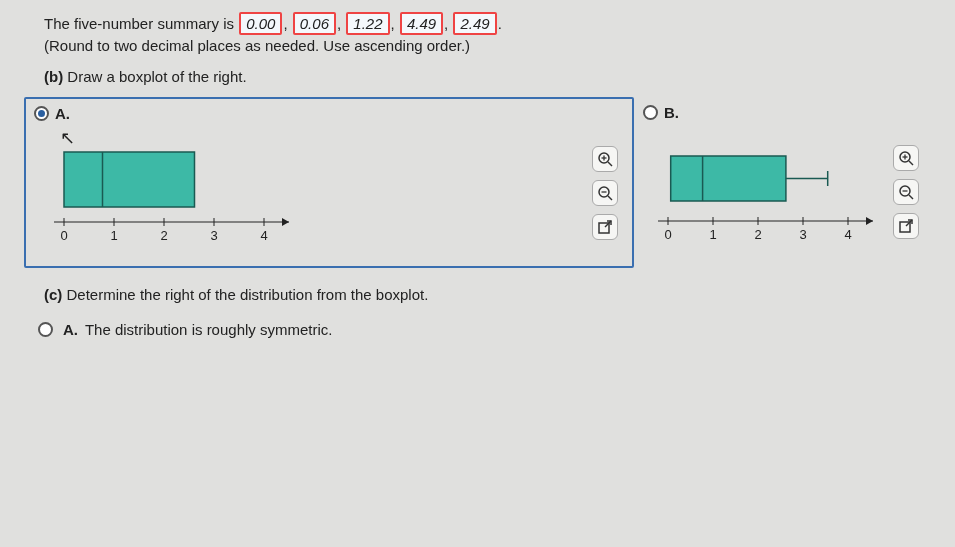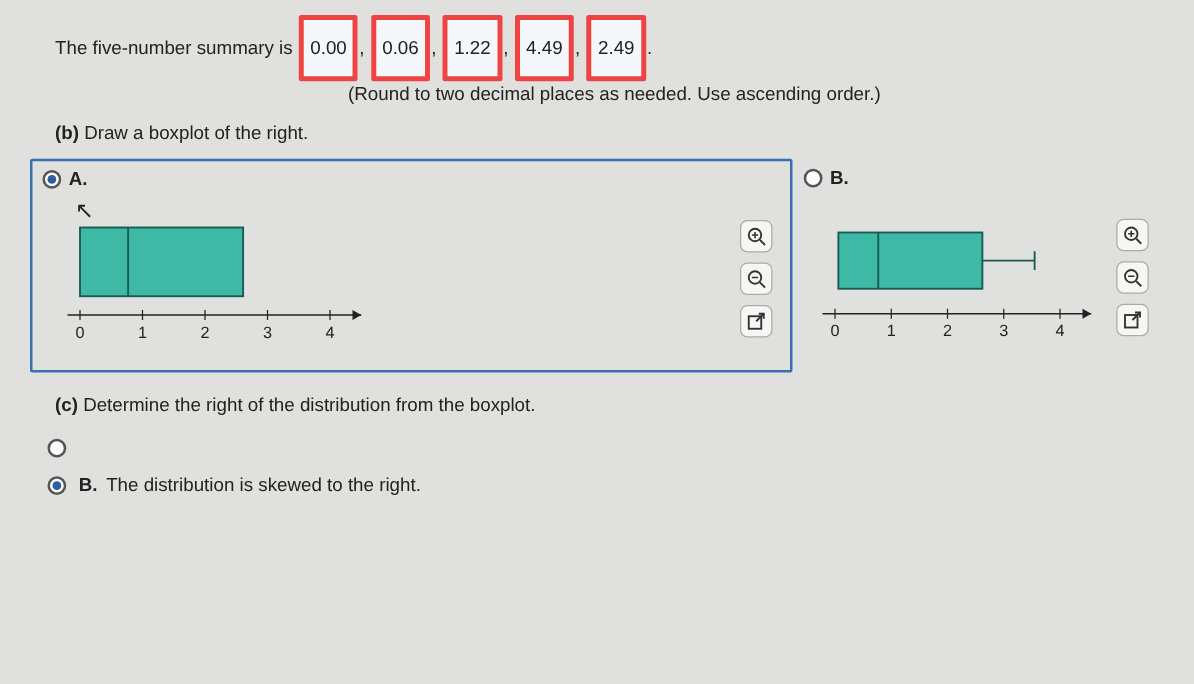--- a/index.html
+++ b/index.html
@@ -10,27 +10,28 @@
     font-size: 15px;
     color: #222;
     background: #e0e0de;
     width: 955px;
     height: 547px;
     overflow: hidden;
   }
   .summary-line { margin: 4px 0 2px 28px; }
   .boxed {
     display: inline-block;
-    border: 4px solid #ef4444;
-    padding: 14px 5px;
+    border: 2px solid #ef4444;
+    padding: 1px 5px;
     margin: 0 1px;
     background: #f4f8fc;
     border-radius: 2px;
-  }
-  .hint { margin: 0 0 14px 28px; text-align: center; }
+    font-style: italic;
+  }
+  .hint { margin: 0 0 14px 28px; }
   .part-label { margin: 0 0 12px 28px; }
   .part-label b, .strong { font-weight: bold; }
   .options-row { display: flex; gap: 0; margin: 0 8px 18px 8px; }
   .option-box {
     position: relative;
     border: 1px solid transparent;
     padding: 6px 8px 4px 8px;
     flex: 0 0 auto;
   }
   .option-box.selected { border: 2px solid #3a6fb0; border-radius: 2px; }
@@ -197,21 +198,18 @@
 </div>
 
 <div class="part-c">
   <b>(c)</b>
   <span>Determine the right of the distribution from the boxplot.</span>
 </div>
 
 <div class="mc-list">
   <div class="mc-item">
     <span class="radio"></span>
-  </div>
-  <div class="mc-item">
-    <span class="radio checked"></span>
     <span class="mc-label">
-      <span class="mc-letter">B.</span>
-      <span>The distribution is skewed to the right.</span>
+      <span class="mc-letter">A.</span>
+      <span>The distribution is roughly symmetric.</span>
     </span>
   </div>
 </div>
 
 </body></html>

